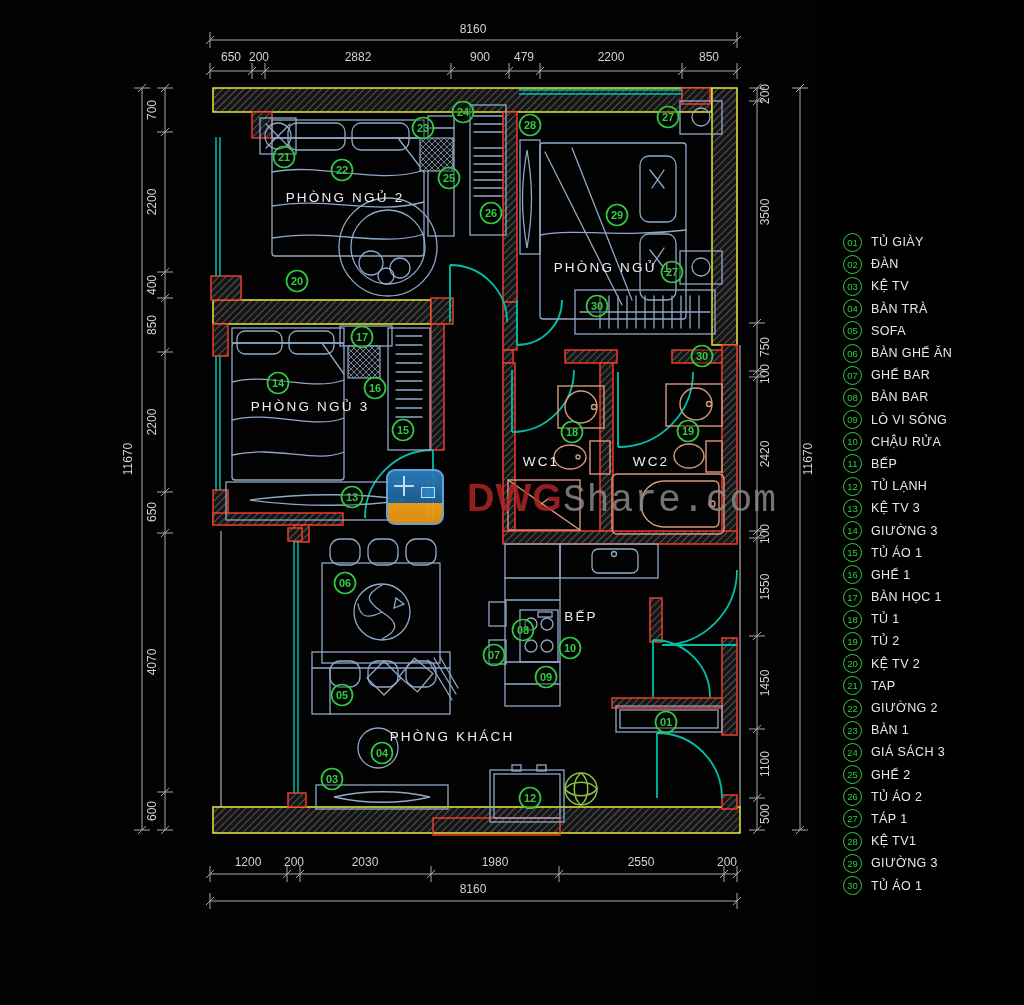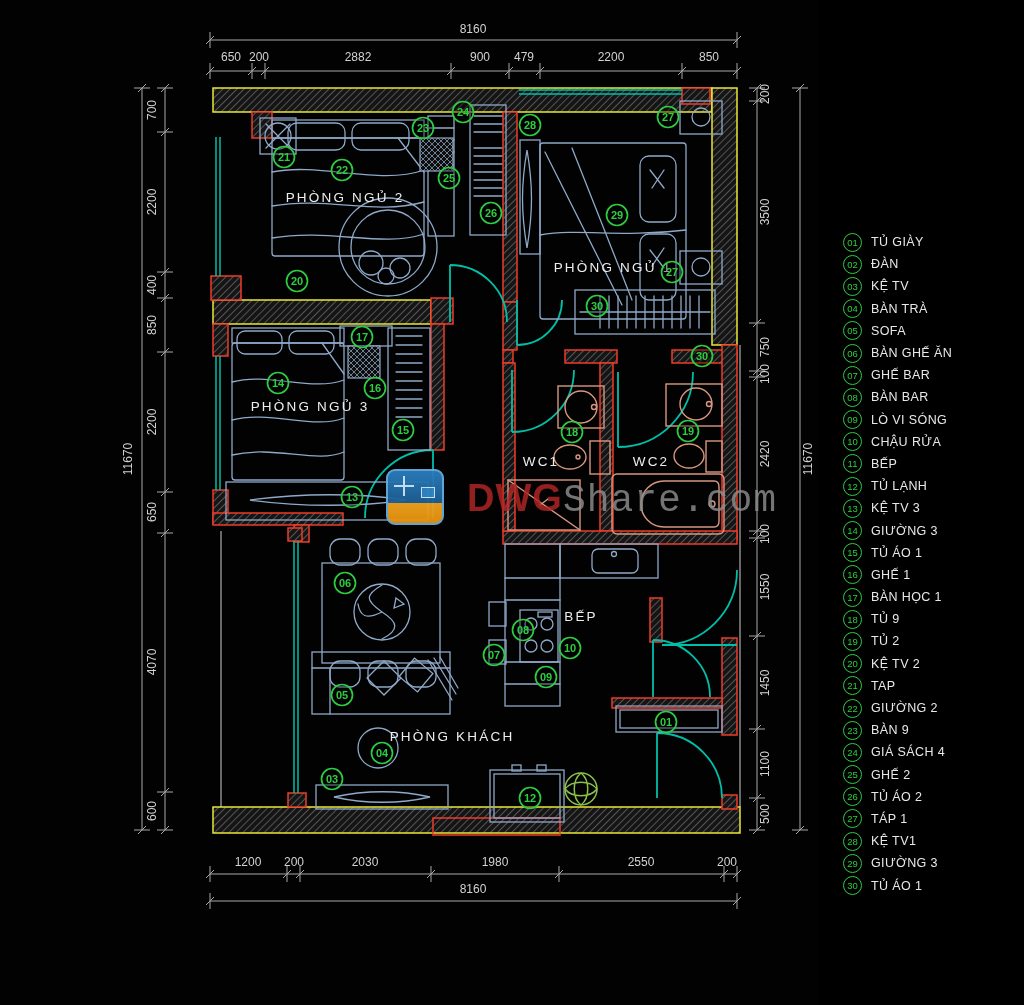--- a/index.html
+++ b/index.html
@@ -650,45 +650,45 @@
       <div class="lrow">
         <span class="lnum">16</span>
         <span class="llab">GHẾ 1</span>
       </div>
       <div class="lrow">
         <span class="lnum">17</span>
         <span class="llab">BÀN HỌC 1</span>
       </div>
       <div class="lrow">
         <span class="lnum">18</span>
-        <span class="llab">TỦ 9</span>
+        <span class="llab">TỦ 1</span>
       </div>
       <div class="lrow">
         <span class="lnum">19</span>
         <span class="llab">TỦ 2</span>
       </div>
       <div class="lrow">
         <span class="lnum">20</span>
         <span class="llab">KỆ TV 2</span>
       </div>
       <div class="lrow">
         <span class="lnum">21</span>
         <span class="llab">TAP</span>
       </div>
       <div class="lrow">
         <span class="lnum">22</span>
         <span class="llab">GIƯỜNG 2</span>
       </div>
       <div class="lrow">
         <span class="lnum">23</span>
-        <span class="llab">BÀN 9</span>
+        <span class="llab">BÀN 1</span>
       </div>
       <div class="lrow">
         <span class="lnum">24</span>
-        <span class="llab">GIÁ SÁCH 4</span>
+        <span class="llab">GIÁ SÁCH 3</span>
       </div>
       <div class="lrow">
         <span class="lnum">25</span>
         <span class="llab">GHẾ 2</span>
       </div>
       <div class="lrow">
         <span class="lnum">26</span>
         <span class="llab">TỦ ÁO 2</span>
       </div>
       <div class="lrow">

